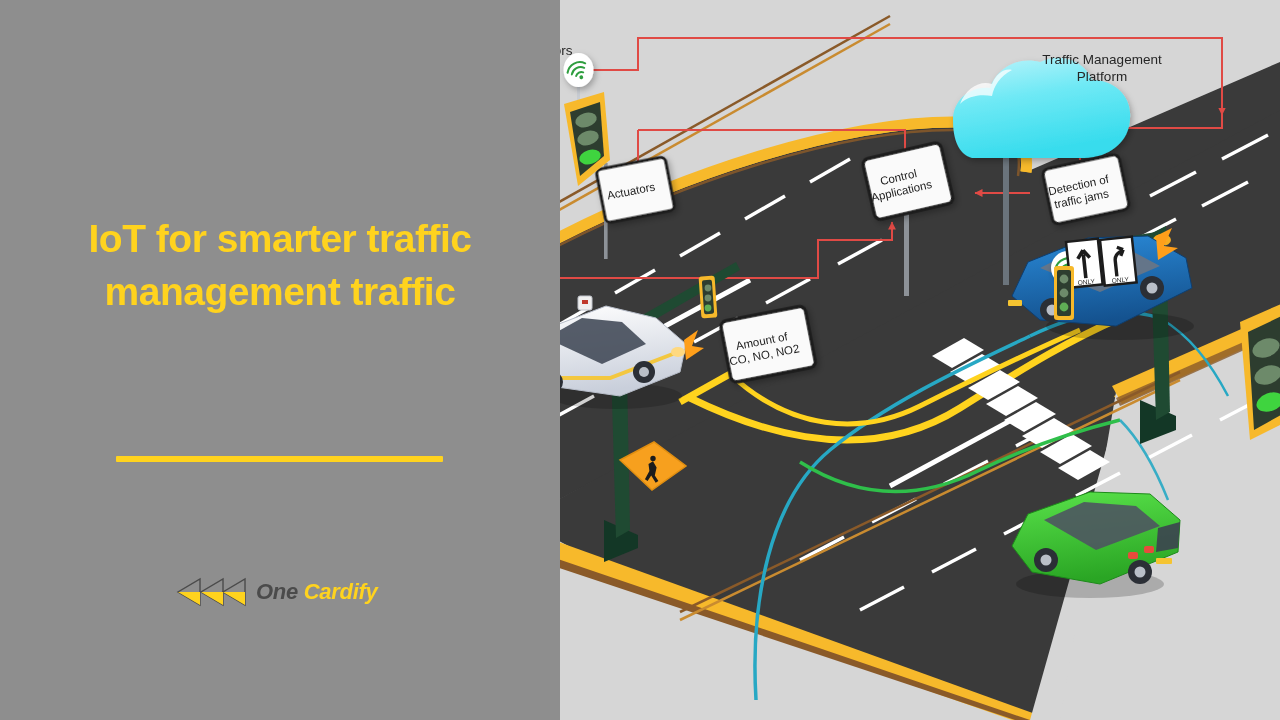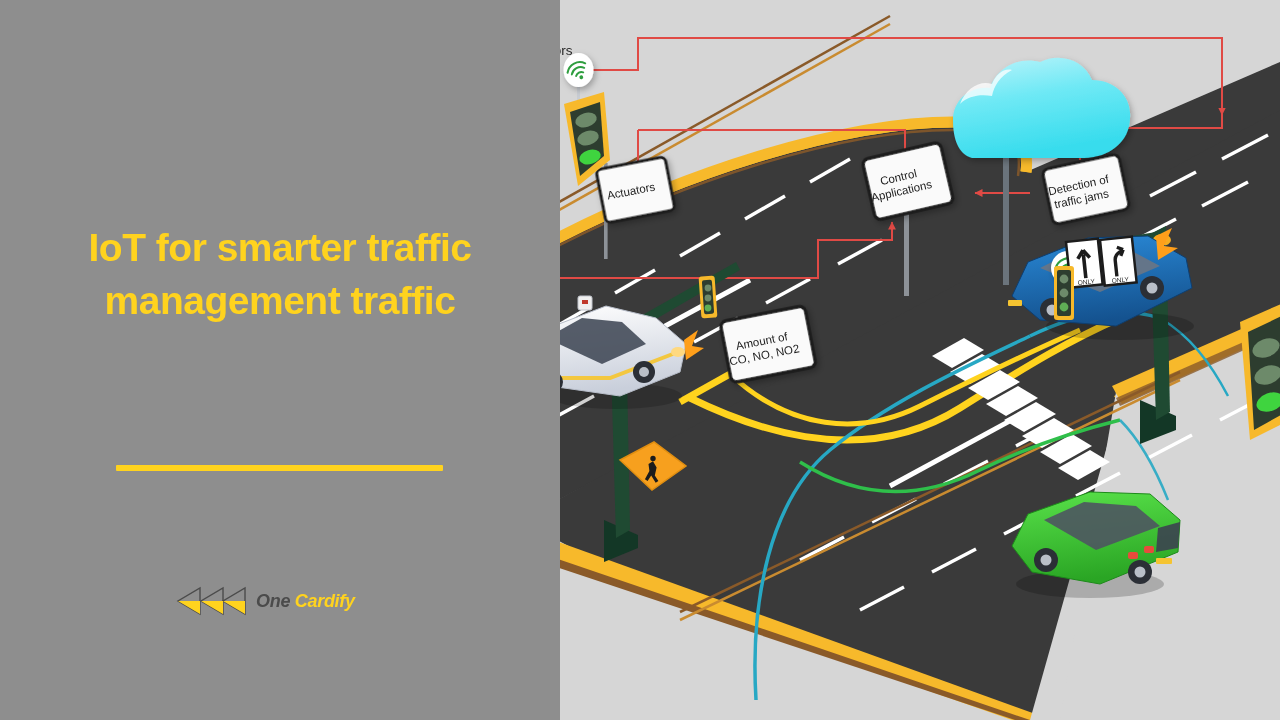--- a/index.html
+++ b/index.html
@@ -15,21 +15,21 @@
     position: relative;
     width: 1280px;
     height: 720px;
     overflow: hidden;
     background: #8e8e8e;
   }
 
   
   #left-panel {
     position: absolute;
-    left: 0; top: 9px;
+    left: 0; top: 0;
     width: 560px; height: 532px;
     background: #8e8e8e;
     z-index: 40;
   }
   #page-title {
     position: absolute;
     left: 0; top: 212px;
     width: 560px;
     text-align: center;
     color: #ffd31e;
@@ -51,21 +51,21 @@
   #logo {
     position: absolute;
     left: 176px; top: 575px;
     display: flex;
     align-items: center;
     height: 34px;
   }
   .logo-marks { display: block; }
   #logo-text {
     margin-left: 10px;
-    font-size: 18px;
+    font-size: 22px;
     font-weight: bold;
     font-style: italic;
     letter-spacing: -0.3px;
     white-space: nowrap;
   }
   #logo-text .one { color: #4b4b4b; }
   #logo-text .cardify { color: #ffd31e; }
 
   
   #illustration {
@@ -436,20 +436,22 @@
         <circle cx="580" cy="572" r="12" fill="#2b2f36"></circle>
         <circle cx="580" cy="572" r="5.5" fill="#b9bfc8"></circle>
         <rect x="596" y="558" width="16" height="6" rx="1" fill="#f5c431"></rect>
         <rect x="584" y="546" width="10" height="7" rx="2" fill="#e74c3c"></rect>
         <rect x="568" y="552" width="10" height="7" rx="2" fill="#e74c3c"></rect>
       </g>
 
     </svg>
 
     <div class="diagram-label" id="label-sensors" style="left:-28px;">ensors</div>
+    <div class="diagram-label" id="label-platform" style="left:462px; top:51px;">Traffic Management
+Platform</div>
 
     <div class="sign-text" style="left:40px; top:184px; width:62px; transform:rotate(-11deg);">Actuators</div>
     <div class="sign-text" style="left:304px; top:170px; width:72px; transform:rotate(-13deg);">Control
 Applications</div>
     <div class="sign-text" style="left:484px; top:178px; width:72px; transform:rotate(-12deg);">Detection of
 traffic jams</div>
     <div class="sign-text" style="left:164px; top:334px; width:78px; transform:rotate(-11deg);">Amount of
 CO, NO, NO2</div>
   </div>
 

